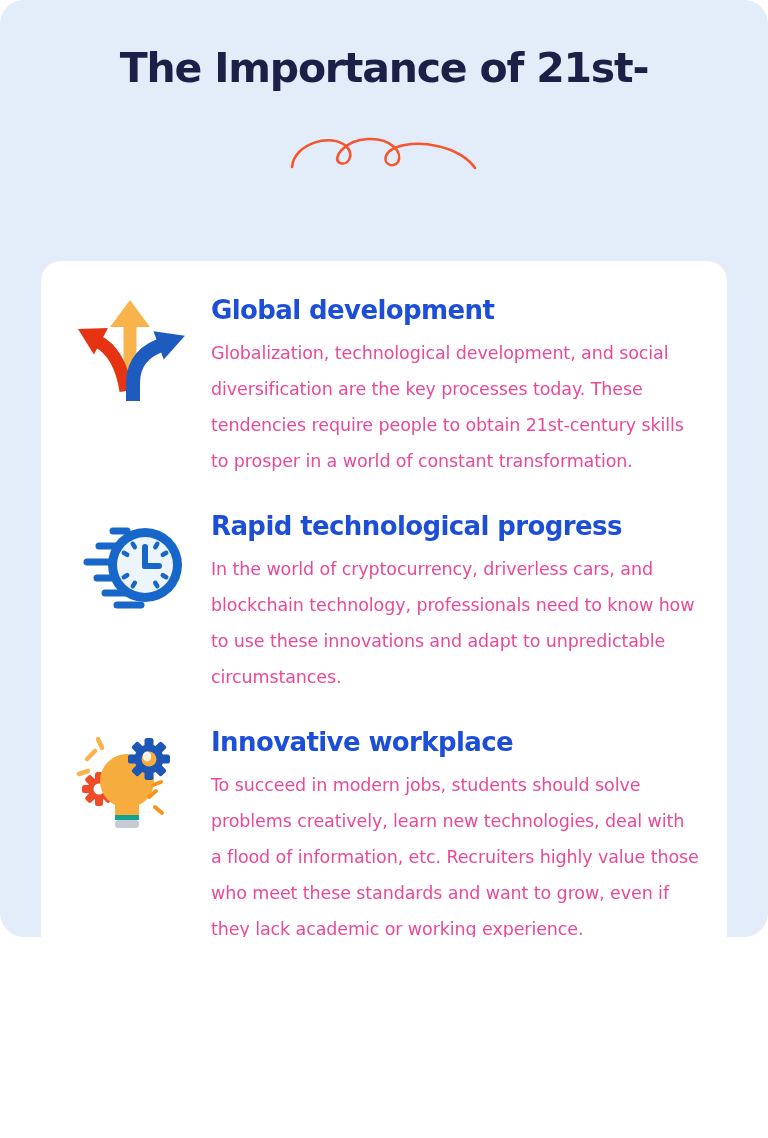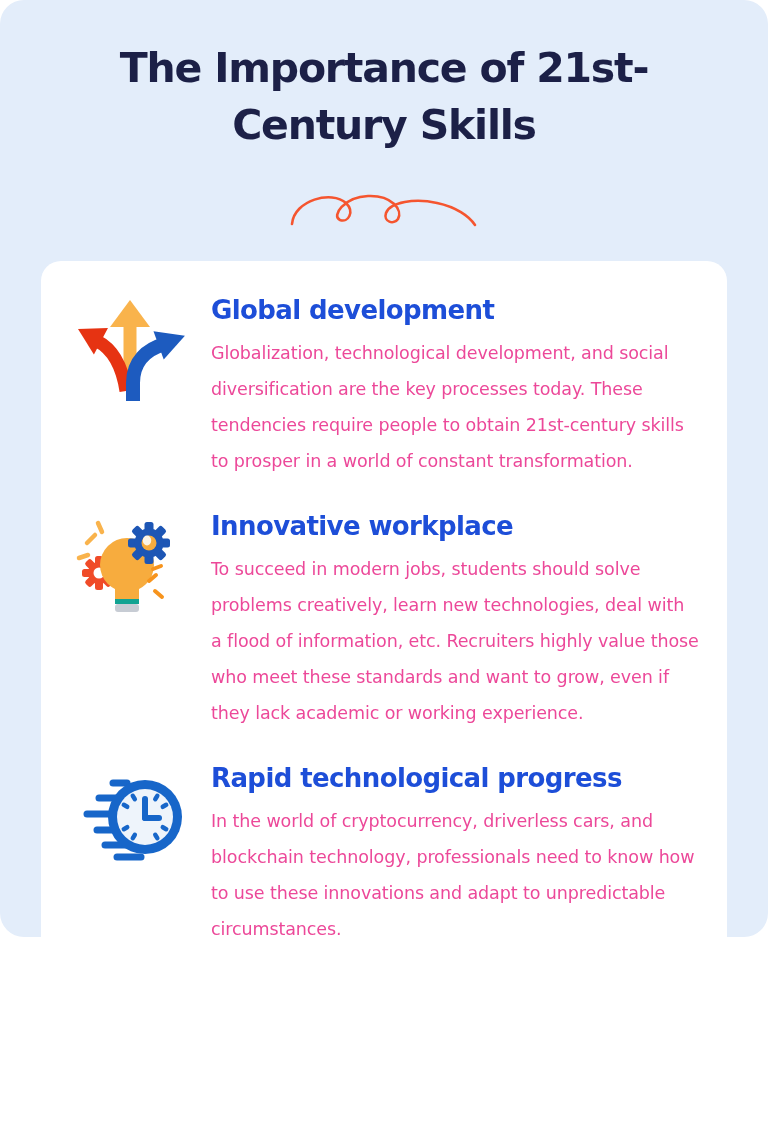--- a/index.html
+++ b/index.html
@@ -39,21 +39,20 @@
   .created-by{font-size:17px;color:#2E3352;}
   .brand{font-size:26px;font-weight:bold;color:#7f1d1d;letter-spacing:-0.3px;}
 </style>
 </head>
 <body>
 
 <div class="canvas">
 
   <h1 class="title">
     <span>The Importance of 21st-</span>
-    <span>Century Skills</span>
   </h1>
 
   <svg class="squiggle" width="200" height="46" viewBox="0 0 200 46">
     <path d="M 8 38 C 10 14 48 4 62 17 C 71 26 64 37 56 34 C 47 30 60 11 84 10
              C 108 9 119 24 114 33 C 110 39 99 36 102 27 C 106 16 131 12 153 17
              C 172 21 185 30 191 39" fill="none" stroke="#F5552F" stroke-width="2.6" stroke-linecap="round"></path>
   </svg>
 
   <div class="card">
 
@@ -64,20 +63,59 @@
           <polygon points="55,7 75,34 35,34" fill="#F9B34C"></polygon>
           <path d="M51 98 C 47 72 38 56 22 48" stroke="#E63312" stroke-width="13" fill="none"></path>
           <polygon points="0,-17 15,9 -15,9" fill="#E63312" transform="translate(18,44) rotate(-62)"></polygon>
           <path d="M58 108 V90 C 58 68 72 56 90 51" stroke="#1D5BBF" stroke-width="14" fill="none"></path>
           <polygon points="0,-18 15,10 -15,10" fill="#1D5BBF" transform="translate(93,49) rotate(70)"></polygon>
         </svg>
       </div>
       <div class="txt">
         <h2>Global development</h2>
         <p>Globalization, technological development, and social diversification are the key processes today. These tendencies require people to obtain 21st-century skills to prosper in a world of constant transformation.</p>
+      </div>
+    </section>
+
+    <section class="row">
+      <div class="icon-box">
+        <svg width="110" height="110" viewBox="0 0 110 110">
+
+          <g stroke="#1766C9" stroke-width="7" stroke-linecap="round">
+            <path d="M38 22 H52"></path>
+            <path d="M24 37 H44"></path>
+            <path d="M12 53 H36"></path>
+            <path d="M22 69 H42"></path>
+            <path d="M30 84 H50"></path>
+            <path d="M42 96 H66"></path>
+          </g>
+
+          <circle cx="70" cy="56" r="37" fill="#1766C9"></circle>
+          <circle cx="70" cy="56" r="28" fill="#EEF4FB"></circle>
+
+          <g stroke="#1766C9" stroke-width="4.5" stroke-linecap="round">
+            <path d="M80.3 38.2 L82.3 34.8"></path>
+            <path d="M87.8 45.8 L91.2 43.8"></path>
+            <path d="M87.8 66.2 L91.2 68.2"></path>
+            <path d="M80.3 73.8 L82.3 77.2"></path>
+            <path d="M59.8 73.8 L57.8 77.2"></path>
+            <path d="M52.2 66.2 L48.8 68.2"></path>
+            <path d="M52.2 45.8 L48.8 43.8"></path>
+            <path d="M59.8 38.2 L57.8 34.8"></path>
+          </g>
+
+          <g stroke="#1766C9" stroke-width="6" stroke-linecap="round">
+            <path d="M70 57 V38"></path>
+              <path d="M70 57 H84"></path>
+          </g>
+        </svg>
+      </div>
+      <div class="txt">
+        <h2>Rapid technological progress</h2>
+        <p>In the world of cryptocurrency, driverless cars, and blockchain technology, professionals need to know how to use these innovations and adapt to unpredictable circumstances.</p>
       </div>
     </section>
 
     <section class="row">
       <div class="icon-box">
         <svg width="110" height="110" viewBox="0 0 110 110">
 
           <g stroke="#F9B34C" stroke-width="4.5" stroke-linecap="round">
             <path d="M12 34 L20 26"></path>
               <path d="M23 14 L27 23"></path>
@@ -114,59 +152,20 @@
               <path d="M80 82 L87 88"></path>
           </g>
         </svg>
       </div>
       <div class="txt">
         <h2>Innovative workplace</h2>
         <p>To succeed in modern jobs, students should solve problems creatively, learn new technologies, deal with a flood of information, etc. Recruiters highly value those who meet these standards and want to grow, even if they lack academic or working experience.</p>
       </div>
     </section>
 
-    <section class="row">
-      <div class="icon-box">
-        <svg width="110" height="110" viewBox="0 0 110 110">
-
-          <g stroke="#1766C9" stroke-width="7" stroke-linecap="round">
-            <path d="M38 22 H52"></path>
-            <path d="M24 37 H44"></path>
-            <path d="M12 53 H36"></path>
-            <path d="M22 69 H42"></path>
-            <path d="M30 84 H50"></path>
-            <path d="M42 96 H66"></path>
-          </g>
-
-          <circle cx="70" cy="56" r="37" fill="#1766C9"></circle>
-          <circle cx="70" cy="56" r="28" fill="#EEF4FB"></circle>
-
-          <g stroke="#1766C9" stroke-width="4.5" stroke-linecap="round">
-            <path d="M80.3 38.2 L82.3 34.8"></path>
-            <path d="M87.8 45.8 L91.2 43.8"></path>
-            <path d="M87.8 66.2 L91.2 68.2"></path>
-            <path d="M80.3 73.8 L82.3 77.2"></path>
-            <path d="M59.8 73.8 L57.8 77.2"></path>
-            <path d="M52.2 66.2 L48.8 68.2"></path>
-            <path d="M52.2 45.8 L48.8 43.8"></path>
-            <path d="M59.8 38.2 L57.8 34.8"></path>
-          </g>
-
-          <g stroke="#1766C9" stroke-width="6" stroke-linecap="round">
-            <path d="M70 57 V38"></path>
-              <path d="M70 57 H84"></path>
-          </g>
-        </svg>
-      </div>
-      <div class="txt">
-        <h2>Rapid technological progress</h2>
-        <p>In the world of cryptocurrency, driverless cars, and blockchain technology, professionals need to know how to use these innovations and adapt to unpredictable circumstances.</p>
-      </div>
-    </section>
-
   </div>
 
   <div class="footer">
     <span class="created-by">Created by</span>
     <span>
       <svg width="32" height="32" viewBox="0 0 34 34">
         <polygon points="4,1 14,12 3,16" fill="#F4502E"></polygon>
         <polygon points="30,1 20,12 31,16" fill="#F4502E"></polygon>
         <ellipse cx="17" cy="19" rx="13.5" ry="12.5" fill="#F4502E"></ellipse>
         <polygon points="17,7 21,17 13,17" fill="#ffffff"></polygon>

